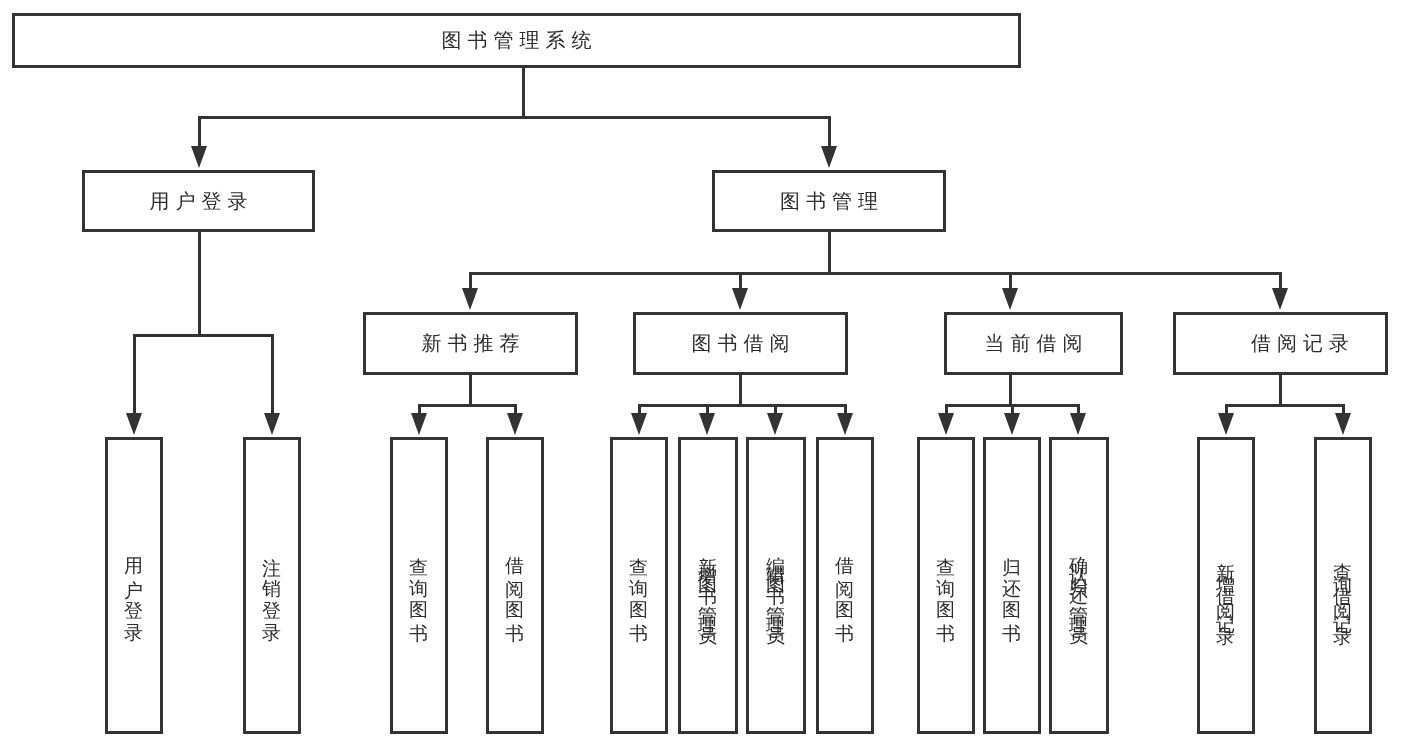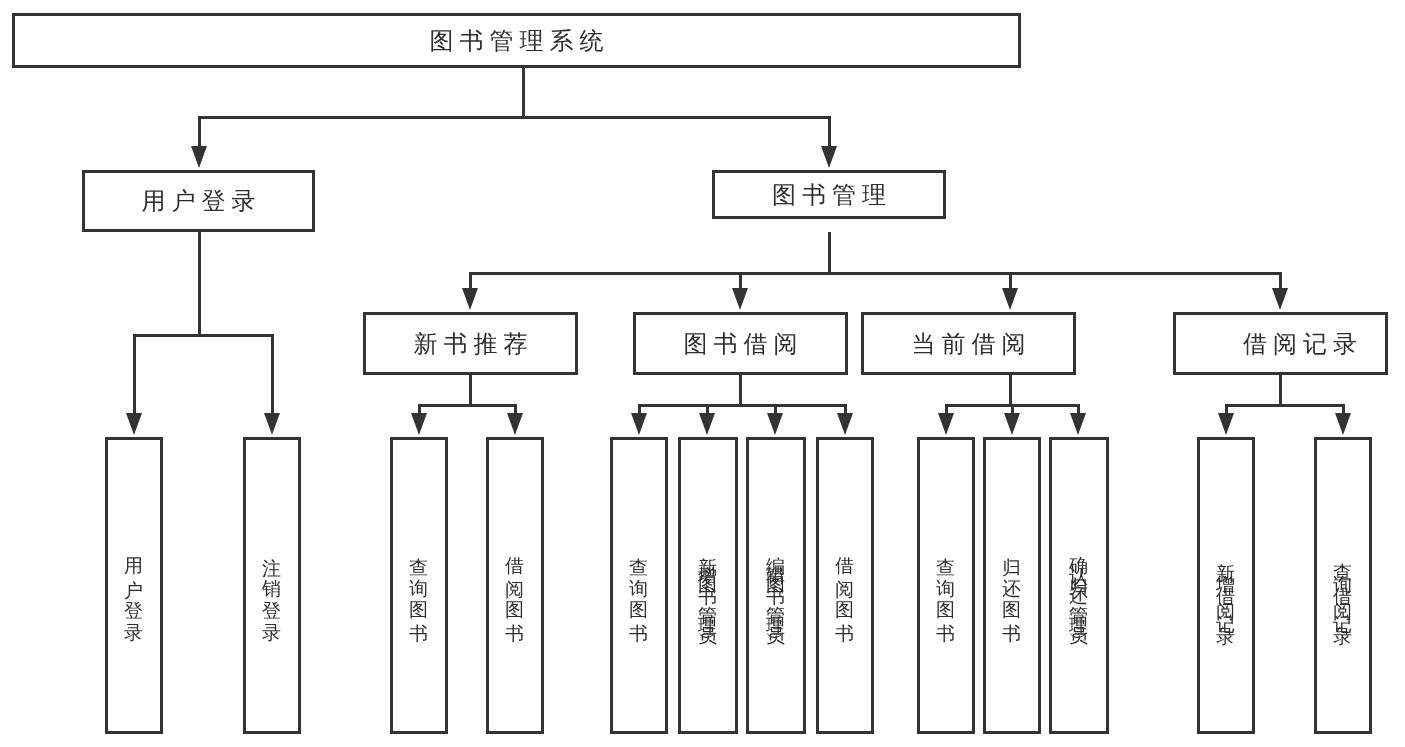--- a/index.html
+++ b/index.html
@@ -15,21 +15,21 @@
   }
   .box {
     position: absolute;
     border: 3px solid var(--line-color, #333333);
     background: #ffffff;
     display: flex;
     align-items: center;
     justify-content: center;
   }
   .hlabel {
-    font-size: 24px;
+    font-size: 20px;
     letter-spacing: 6px;
     text-indent: 6px;
     white-space: nowrap;
     text-align: center;
   }
   .vbox .vlabel {
     writing-mode: vertical-rl;
     text-orientation: mixed;
     font-size: 19px;
     line-height: 1;
@@ -67,21 +67,21 @@
   <div class="line" style="left:522px; top:68px; width:3px; height:51px;"></div>
   <div class="line" style="left:198px; top:116px; width:633px; height:3px;"></div>
   <div class="line" style="left:198px; top:117px; width:3px; height:33px;"></div>
   <div class="arrow" style="left:191px; top:146px;"></div>
   <div class="line" style="left:828px; top:117px; width:3px; height:33px;"></div>
   <div class="arrow" style="left:821px; top:146px;"></div>
 
   <div class="box" style="left:82px; top:170px; width:233px; height:62px;">
     <span class="hlabel">用户登录</span>
   </div>
-  <div class="box" style="left:712px; top:170px; width:234px; height:49px;">
+  <div class="box" style="left:712px; top:170px; width:234px; height:62px;">
     <span class="hlabel">图书管理</span>
   </div>
 
   <div class="line" style="left:198px; top:232px; width:3px; height:105px;"></div>
   <div class="line" style="left:133px; top:334px; width:141px; height:3px;"></div>
   <div class="line" style="left:133px; top:336px; width:3px; height:78px;"></div>
   <div class="arrow" style="left:126px; top:413px;"></div>
   <div class="line" style="left:271px; top:336px; width:3px; height:78px;"></div>
   <div class="arrow" style="left:264px; top:413px;"></div>
 
@@ -95,21 +95,21 @@
   <div class="arrow" style="left:1002px; top:288px;"></div>
   <div class="line" style="left:1279px; top:274px; width:3px; height:18px;"></div>
   <div class="arrow" style="left:1272px; top:288px;"></div>
 
   <div class="box" style="left:633px; top:312px; width:215px; height:63px;">
     <span class="hlabel">图书借阅</span>
   </div>
   <div class="box" style="left:363px; top:312px; width:215px; height:63px;">
     <span class="hlabel">新书推荐</span>
   </div>
-  <div class="box" style="left:861px; top:312px; width:215px; height:63px;">
+  <div class="box" style="left:944px; top:312px; width:179px; height:63px;">
     <span class="hlabel">当前借阅</span>
   </div>
   <div class="box" style="left:1173px; top:312px; width:215px; height:63px;padding-left:39px;">
     <span class="hlabel">借阅记录</span>
   </div>
 
   <div class="line" style="left:469px; top:375px; width:3px; height:32px;"></div>
   <div class="line" style="left:418px; top:404px; width:99px; height:3px;"></div>
   <div class="line" style="left:418px; top:406px; width:3px; height:8px;"></div>
   <div class="arrow" style="left:411px; top:413px;"></div>

